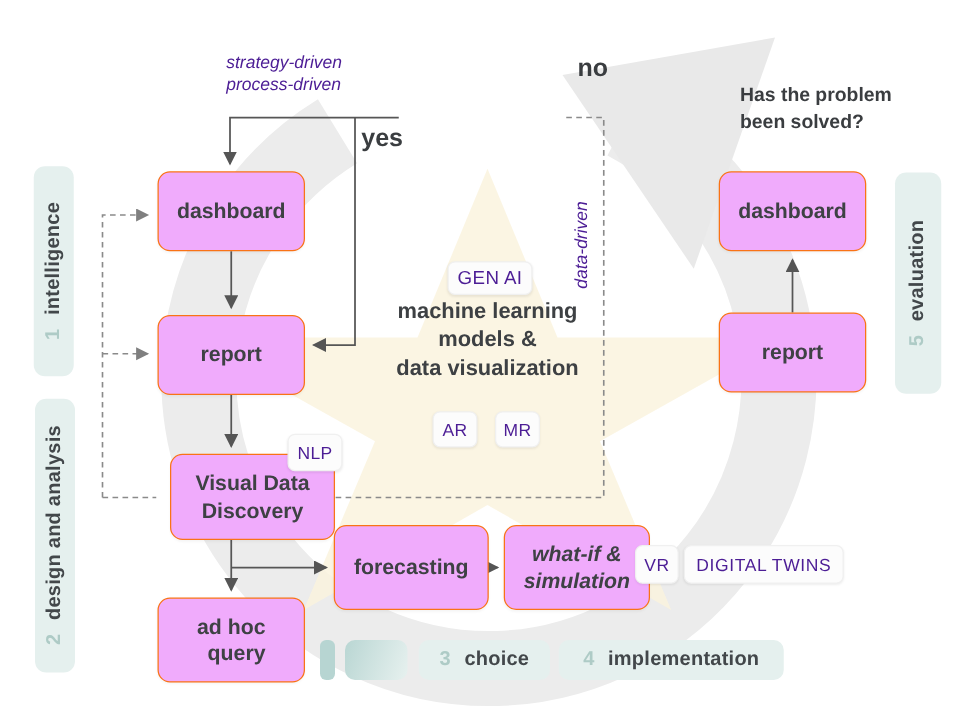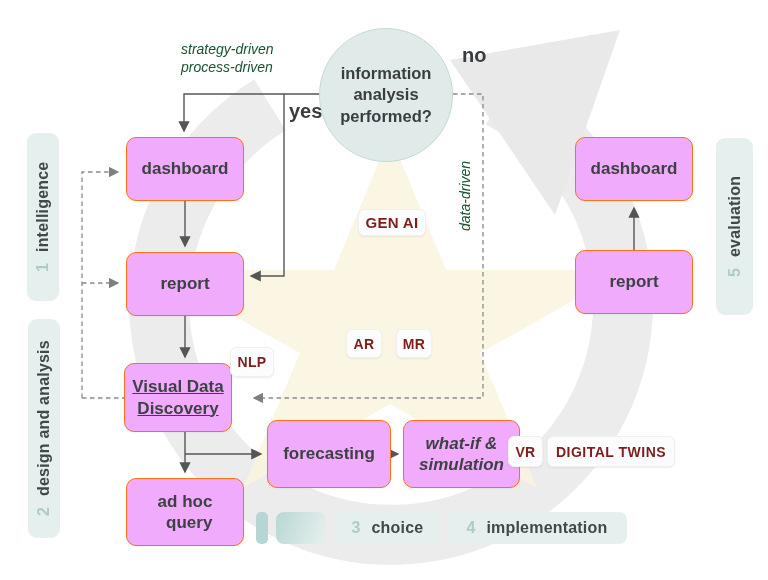--- a/index.html
+++ b/index.html
@@ -26,30 +26,30 @@
     display:flex; align-items:center; justify-content:center; text-align:center;
     font-weight:bold; font-size:16.5px; color:#3a3d40; line-height:1.3;
     white-space:pre-line;
   }
 
   
   .tag {
     position:absolute; background:#fcfcfc; border:1px solid #f0f0f0;
     border-radius:6px; box-shadow:0 1px 2px rgba(0,0,0,.07);
     display:flex; align-items:center; justify-content:center;
-    font-weight:bold; font-size:14px; color:#7f1d1d; letter-spacing:.3px;
+    font-weight:normal; font-size:14px; color:#4c1d95; letter-spacing:.3px;
   }
 
   
   .question {
     position:absolute; font-weight:bold; font-size:15.5px; color:#3a3d40;
     line-height:1.35; white-space:pre-line;
   }
   .annot {
-    position:absolute; font-style:italic; font-size:14px; color:#14532d;
+    position:absolute; font-style:italic; font-size:14px; color:#4c1d95;
     line-height:1.3; white-space:pre-line;
   }
   .yn { position:absolute; font-weight:bold; font-size:20px; color:#3a3d40; }
   .vtext {
     writing-mode:vertical-rl; transform:rotate(180deg);
     display:flex; align-items:center; justify-content:center;
   }
 
   
   .vpill {
@@ -113,45 +113,47 @@
     </g>
 
     <g fill="none" stroke="#8a8a8a" stroke-width="1.3" stroke-dasharray="4.5 3.5">
       <path d="M453,94 L483,94 L483,398 L254,398" marker-end="url(#ag)"></path>
       <path d="M82,398 L82,172 L118,172" marker-end="url(#ag)"></path>
       <path d="M82,283 L118,283" marker-end="url(#ag)"></path>
       <path d="M82,398 L125,398"></path>
     </g>
   </svg>
 
+  <div class="question" style="left:592px; top:67px; width:140px;">Has the problem
+been solved?</div>
 
   <div class="annot" style="left:181px; top:40px; width:120px;">strategy-driven
 process-driven</div>
   <div class="annot vtext" style="left:452px; top:148px; width:26px; height:96px;">data-driven</div>
 
-  <div class="circle" style="left:319px; top:28px; width:134px; height:134px;">information
-analysis
-performed?</div>
   <div class="yn" style="left:289px; top:100px;">yes</div>
   <div class="yn" style="left:462px; top:44px;">no</div>
 
   <div class="fbox" style="left:126px; top:137px; width:118px; height:64px;">dashboard</div>
   <div class="fbox" style="left:126px; top:252px; width:118px; height:64px;">report</div>
-  <div class="fbox" style="left:124px; top:363px; width:108px; height:69px;text-decoration:underline;">Visual Data
+  <div class="fbox" style="left:136px; top:363px; width:132px; height:69px;">Visual Data
 Discovery</div>
   <div class="fbox" style="left:126px; top:478px; width:118px; height:68px;text-align:right;">ad hoc
 query</div>
 
   <div class="fbox" style="left:267px; top:420px; width:124px; height:68px;">forecasting</div>
   <div class="fbox" style="left:403px; top:420px; width:117px; height:68px;font-style:italic;">what-if &amp;
 simulation</div>
 
   <div class="fbox" style="left:575px; top:137px; width:118px; height:64px;">dashboard</div>
   <div class="fbox" style="left:575px; top:250px; width:118px; height:64px;">report</div>
 
+  <div class="center-text" style="left:295px; top:237px; width:190px;">machine learning
+models &amp;
+data visualization</div>
 
   <div class="tag" style="left:358px; top:209px; width:68px; height:27px; font-size:15px;">GEN AI</div>
   <div class="tag" style="left:230px; top:347px; width:44px; height:30px;">NLP</div>
   <div class="tag" style="left:346px; top:329px; width:36px; height:29px;">AR</div>
   <div class="tag" style="left:396px; top:329px; width:36px; height:29px;">MR</div>
   <div class="tag" style="left:508px; top:436px; width:35px; height:31px;">VR</div>
   <div class="tag" style="left:547px; top:436px; width:128px; height:31px; letter-spacing:.5px;">DIGITAL TWINS</div>
 
   <div class="vpill" style="left:27px; top:133px; width:32px; height:168px;">
     <div class="inner">

